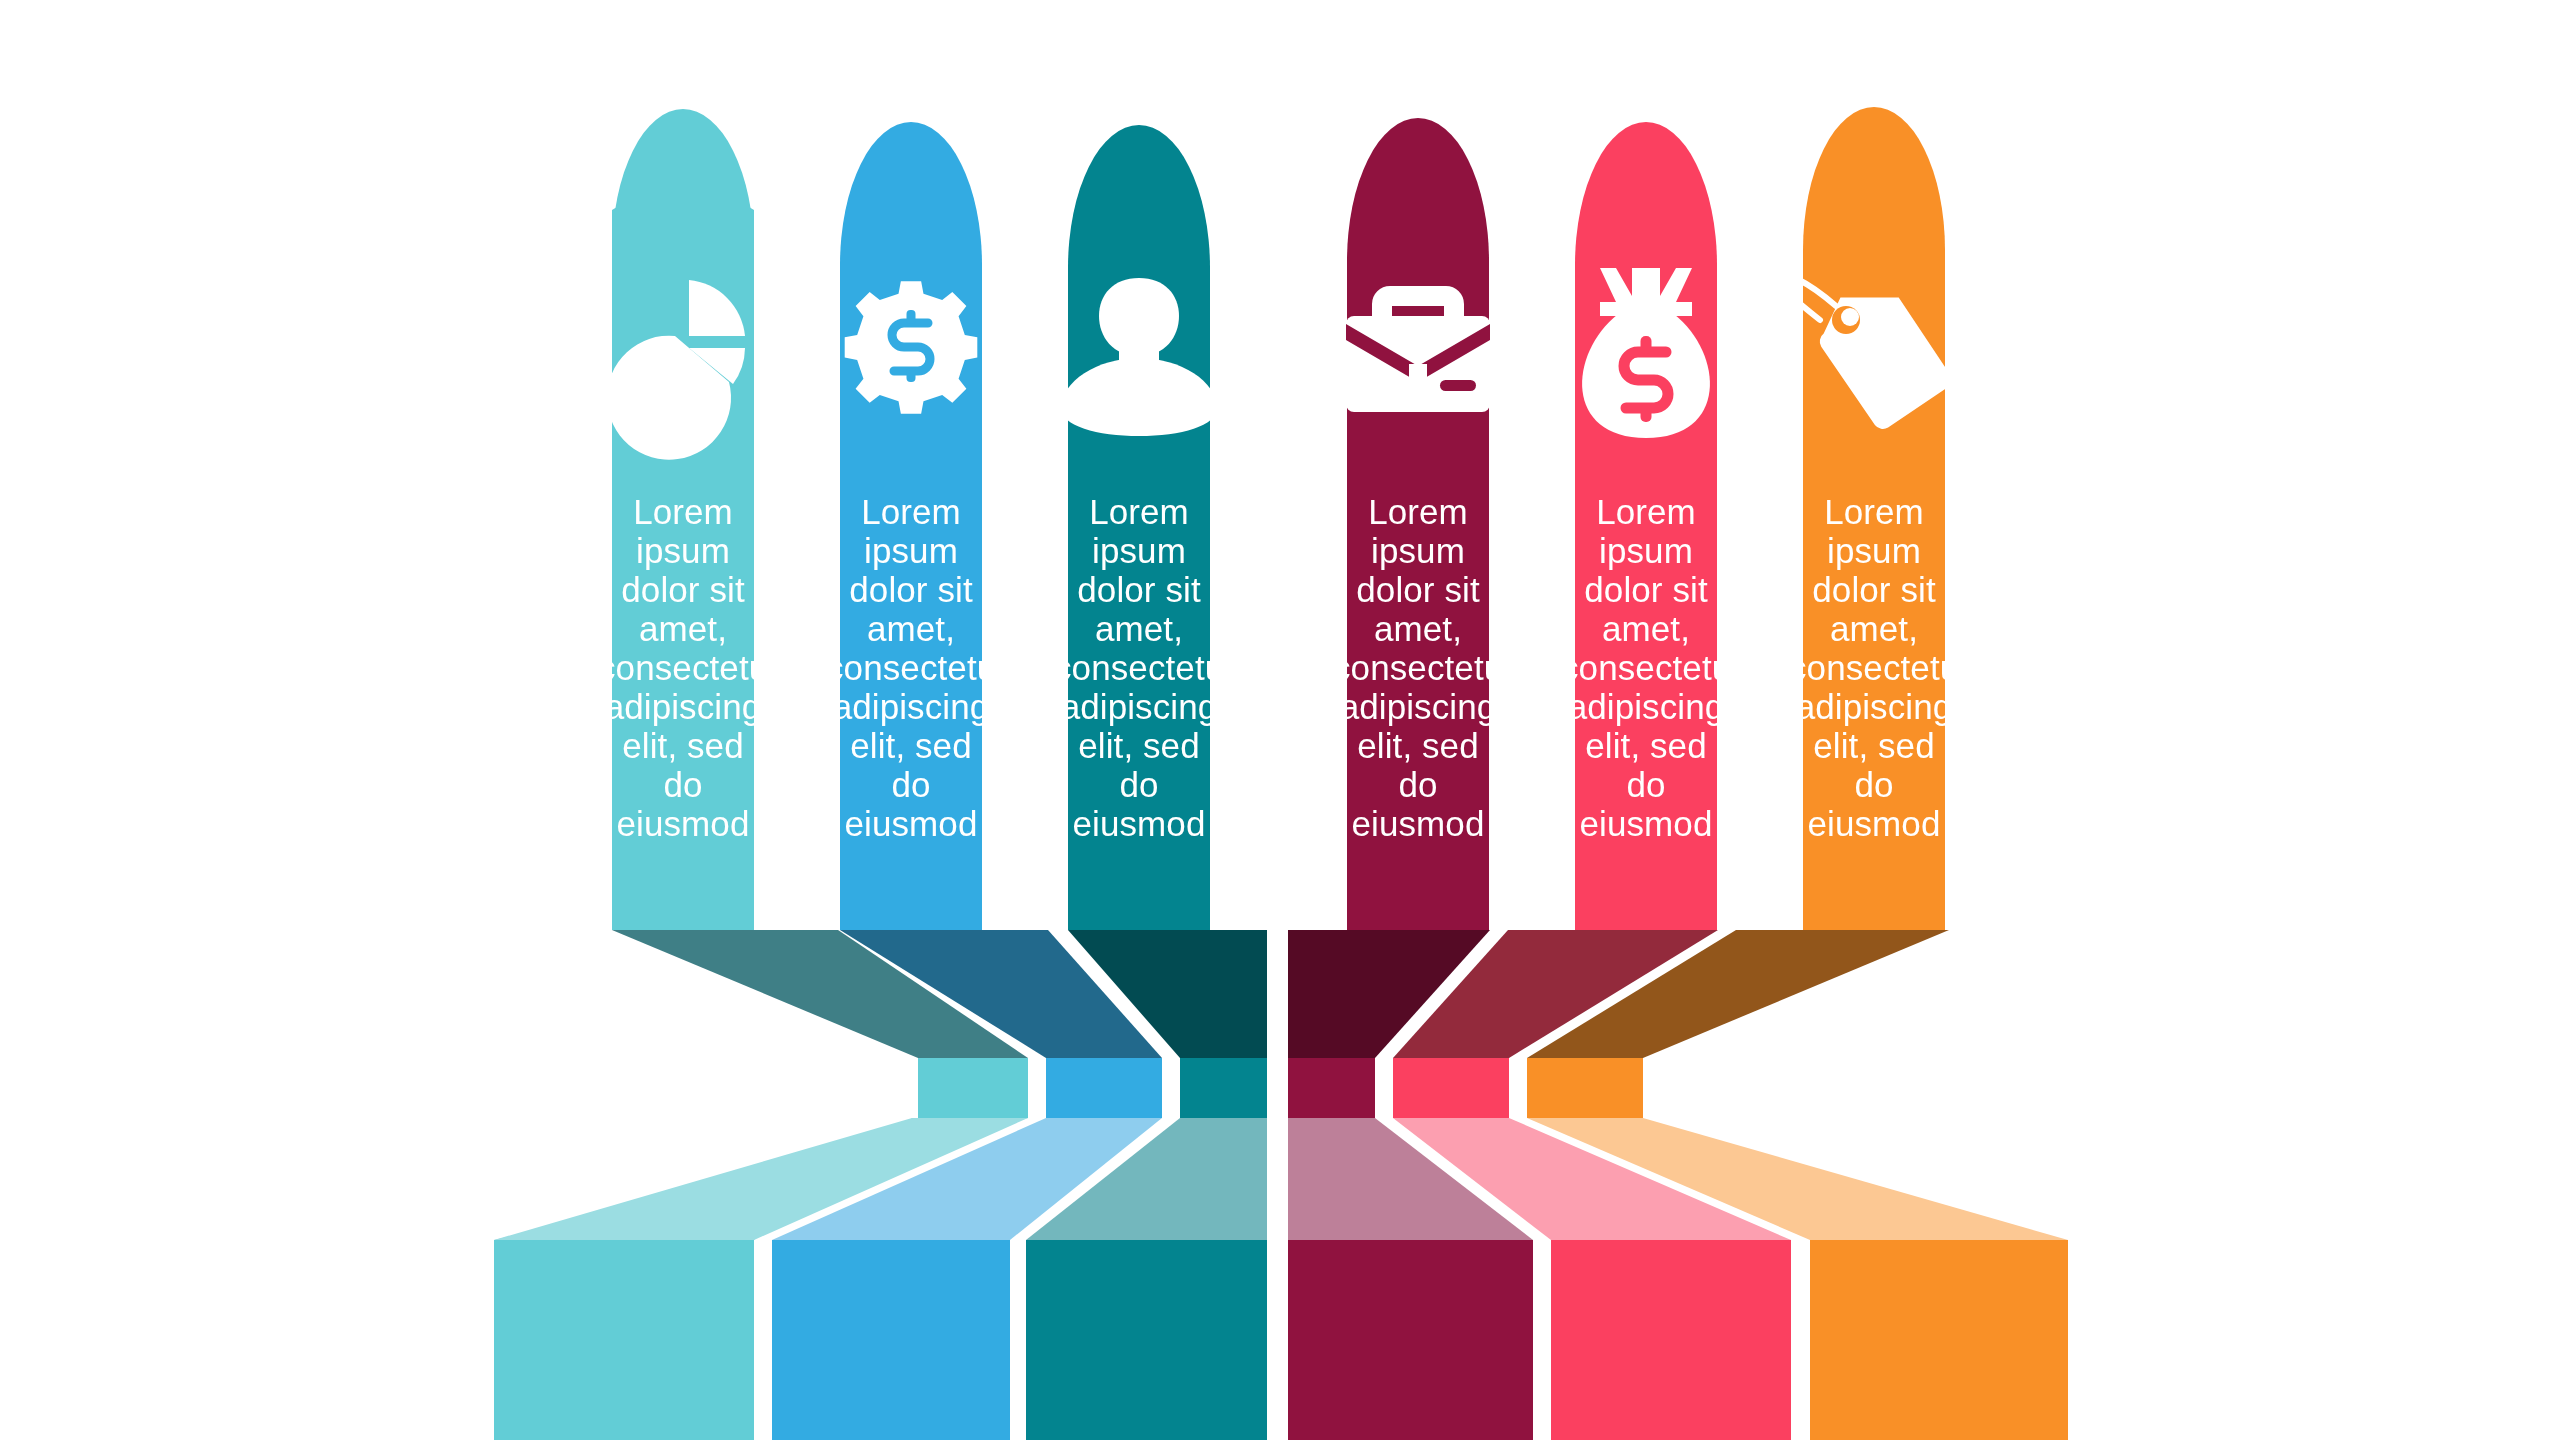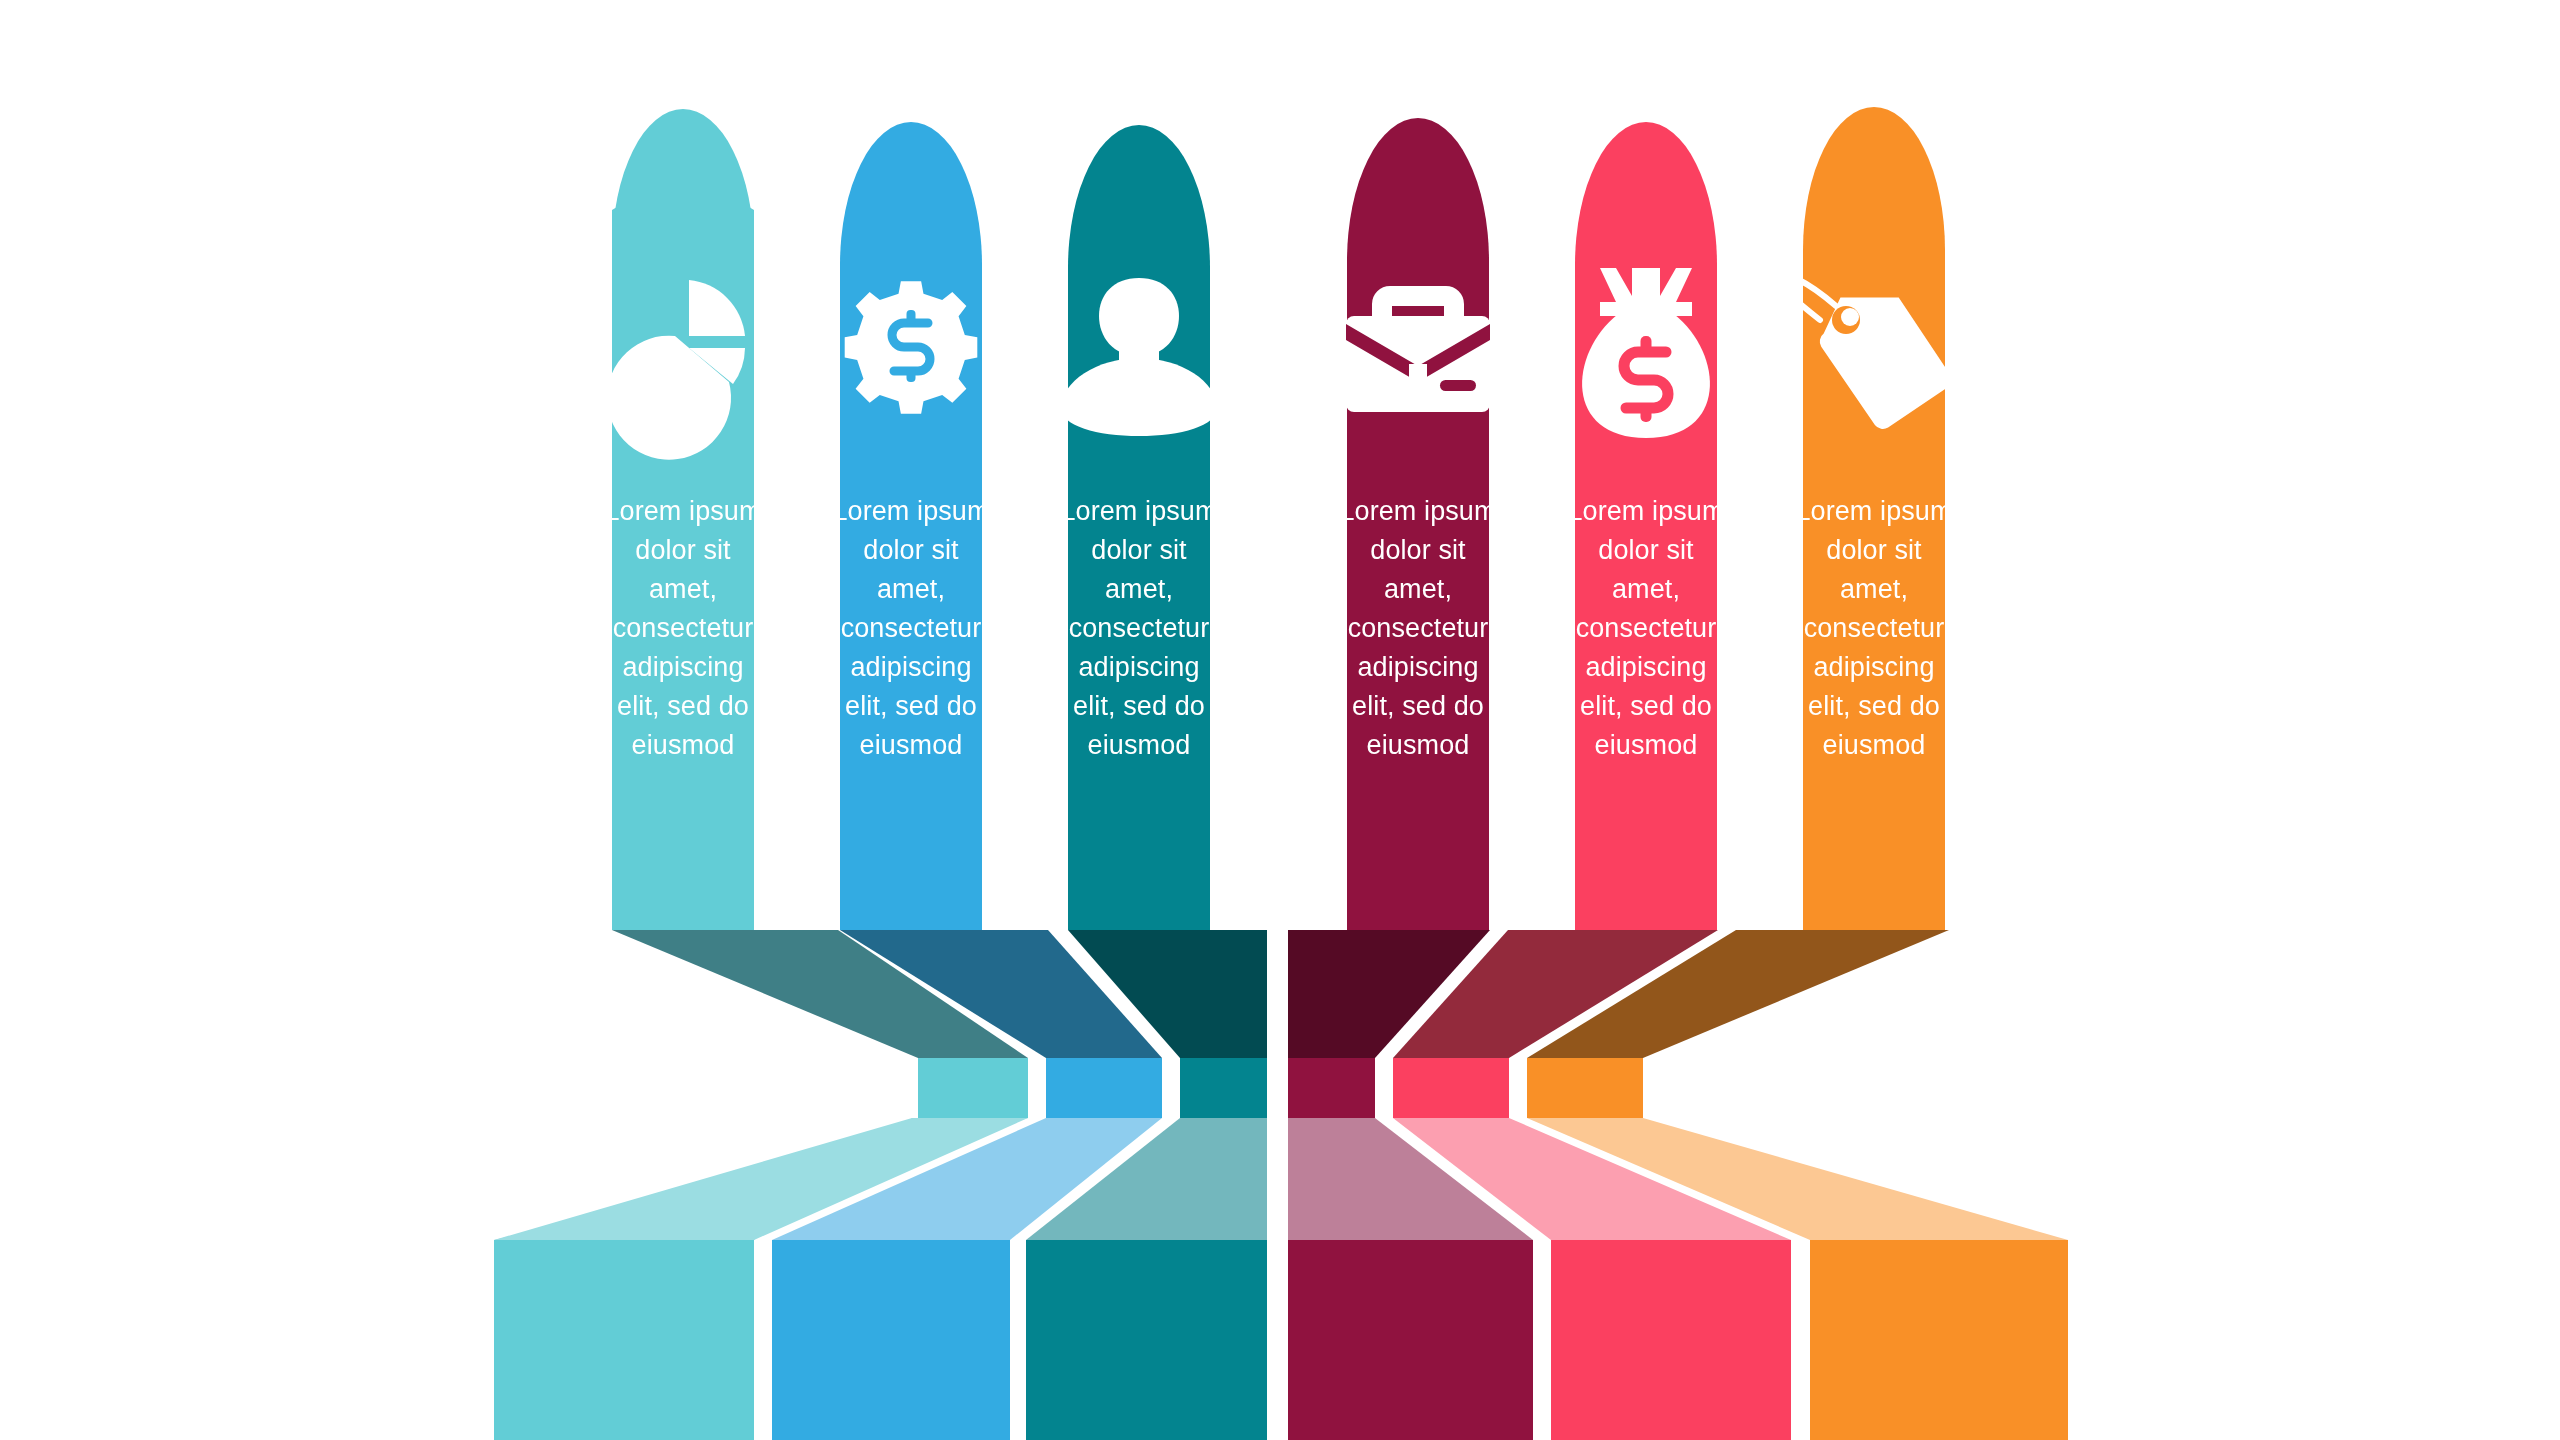--- a/index.html
+++ b/index.html
@@ -24,21 +24,21 @@
     inset: 0;
     width: 2560px;
     height: 1440px;
     display: block;
   }
   .col-text {
     position: absolute;
     text-align: center;
     color: #ffffff;
     font-family: "Liberation Sans", sans-serif;
-    font-size: 27px;
+    font-size: 35px;
     line-height: 39px;
     font-weight: 400;
     letter-spacing: 0.1px;
     white-space: pre-line;
     pointer-events: none;
   }
 </style>
 </head>
 <body>
 

